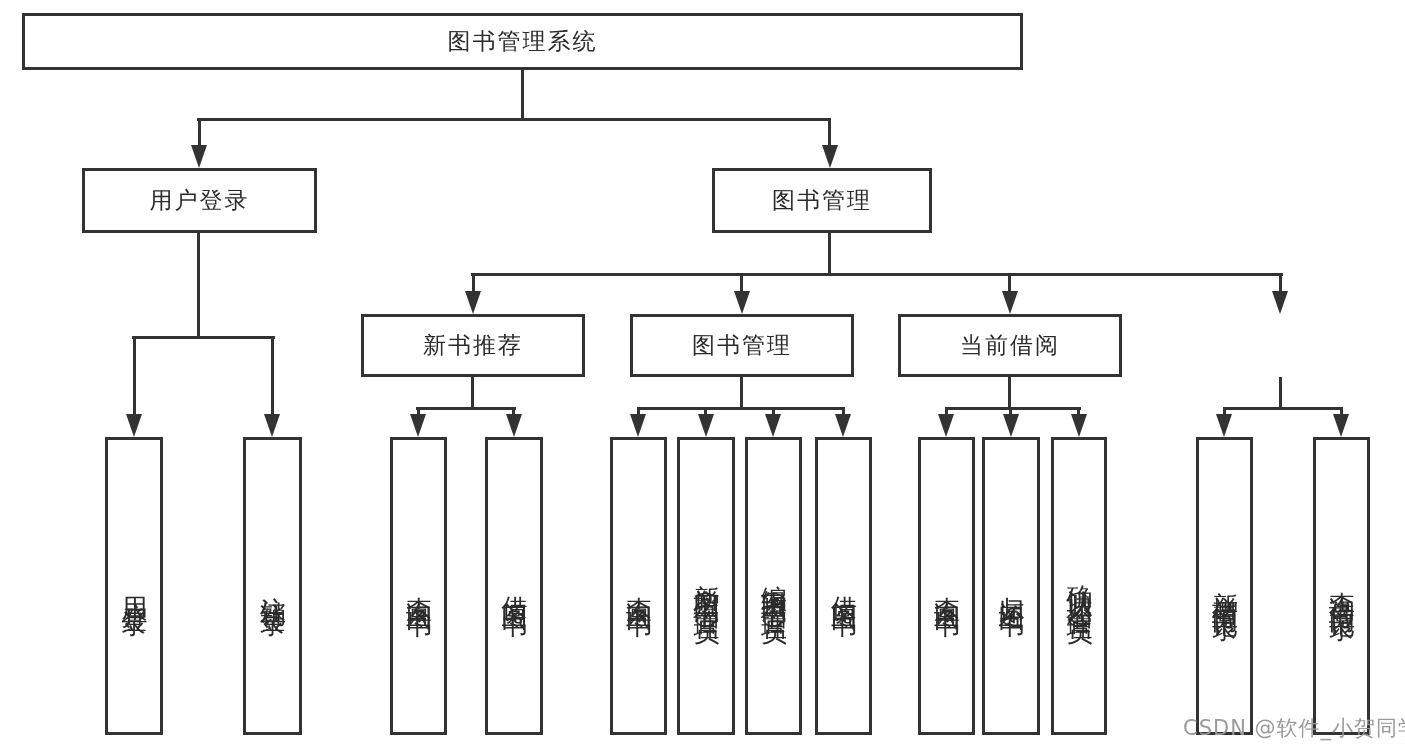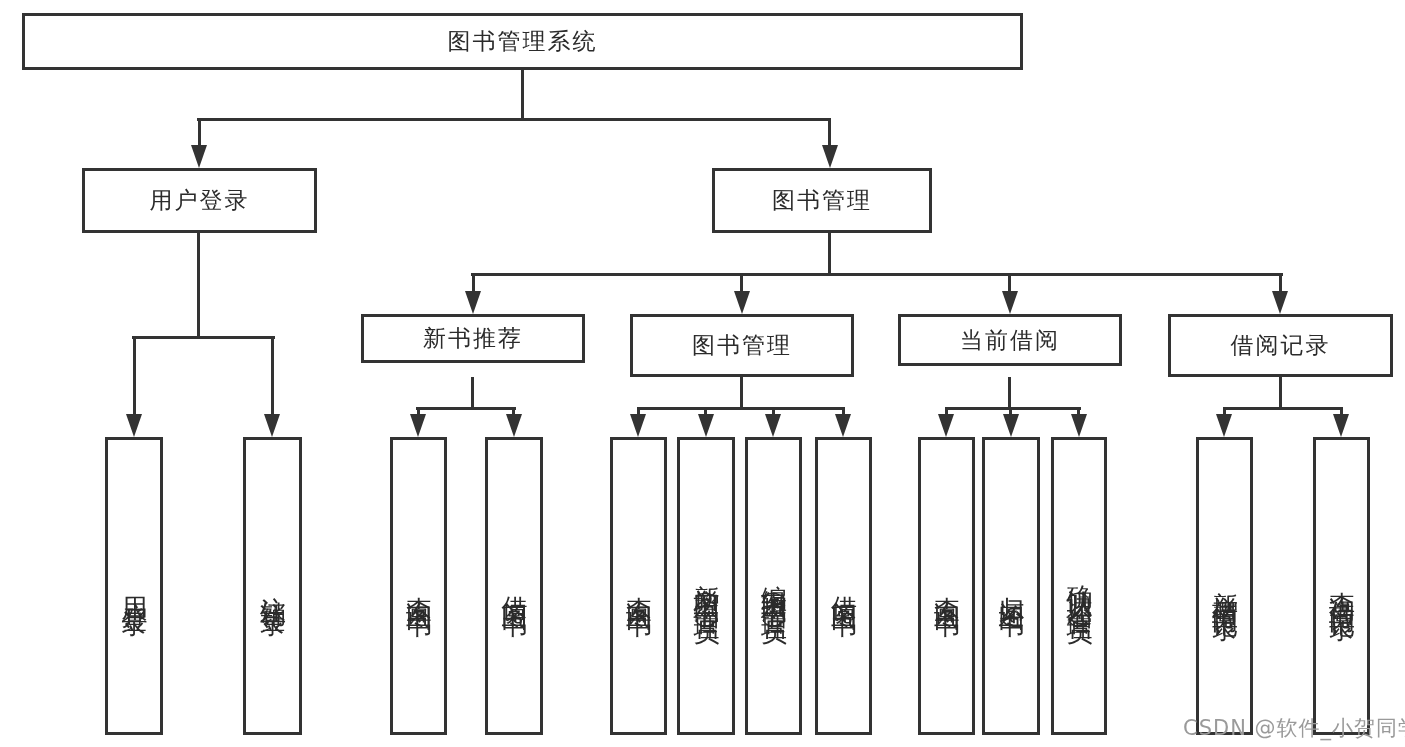--- a/index.html
+++ b/index.html
@@ -63,24 +63,23 @@
   <div class="line" style="left:471px;top:273px;width:812px;height:3px;"></div>
   <div class="line" style="left:472px;top:273px;width:3px;height:20px;"></div>
   <div class="ah" style="left:465px;top:291px;"></div>
   <div class="line" style="left:740px;top:273px;width:3px;height:20px;"></div>
   <div class="ah" style="left:734px;top:291px;"></div>
   <div class="line" style="left:1008px;top:273px;width:3px;height:20px;"></div>
   <div class="ah" style="left:1002px;top:291px;"></div>
   <div class="line" style="left:1279px;top:273px;width:3px;height:20px;"></div>
   <div class="ah" style="left:1272px;top:291px;"></div>
 
-  <div class="box" style="left:361px;top:314px;width:224px;height:49px;">新书推荐</div>
+  <div class="box" style="left:361px;top:314px;width:224px;height:63px;">新书推荐</div>
   <div class="box" style="left:630px;top:314px;width:224px;height:63px;">图书管理</div>
-  <div class="box" style="left:898px;top:314px;width:224px;height:52px;">当前借阅</div>
-  <div class="box" style="left:1168px;top:314px;width:225px;height:63px;">借阅记录</div>
+  <div class="box" style="left:898px;top:314px;width:224px;height:63px;">当前借阅</div>
 
   <div class="line" style="left:471px;top:377px;width:3px;height:30px;"></div>
   <div class="line" style="left:416px;top:407px;width:100px;height:3px;"></div>
   <div class="line" style="left:417px;top:407px;width:3px;height:10px;"></div>
   <div class="ah" style="left:410px;top:414px;"></div>
   <div class="line" style="left:512px;top:407px;width:3px;height:10px;"></div>
   <div class="ah" style="left:506px;top:414px;"></div>
 
   <div class="line" style="left:740px;top:377px;width:3px;height:30px;"></div>
   <div class="line" style="left:637px;top:407px;width:208px;height:3px;"></div>

